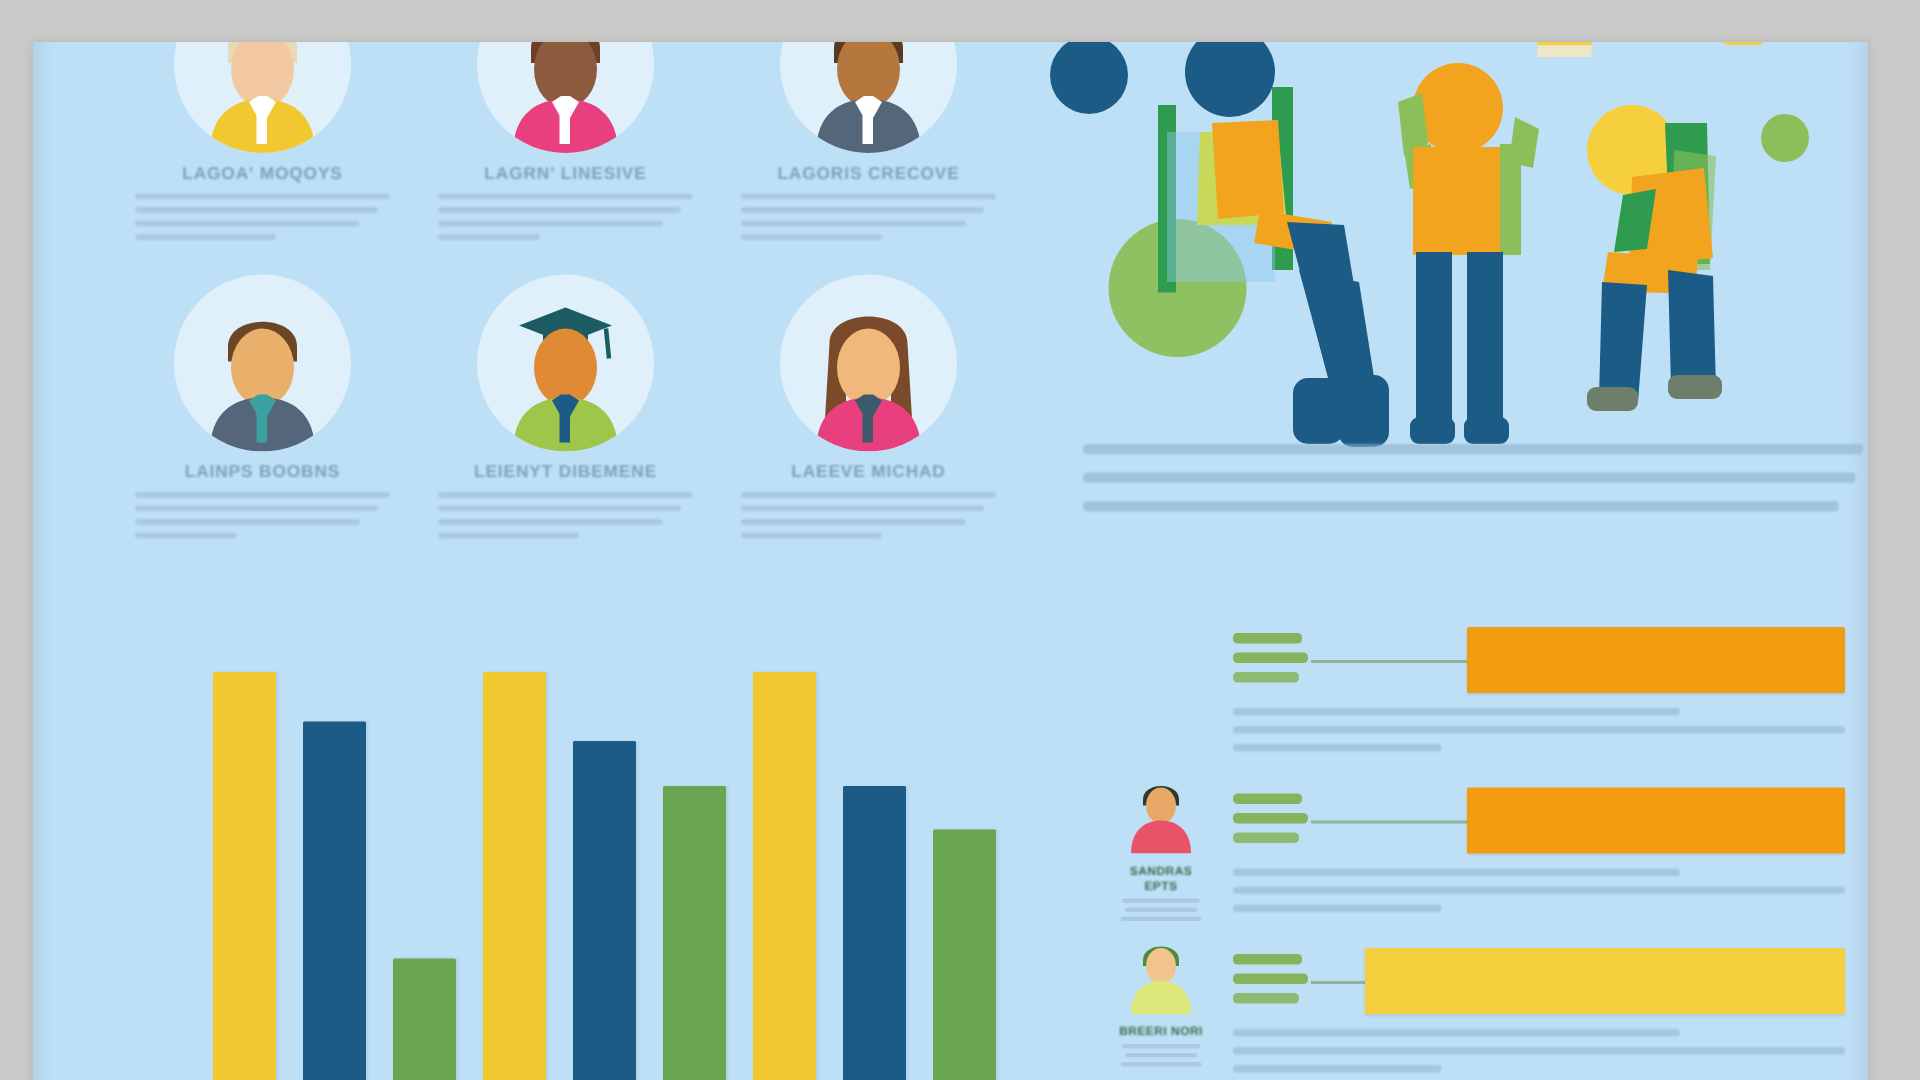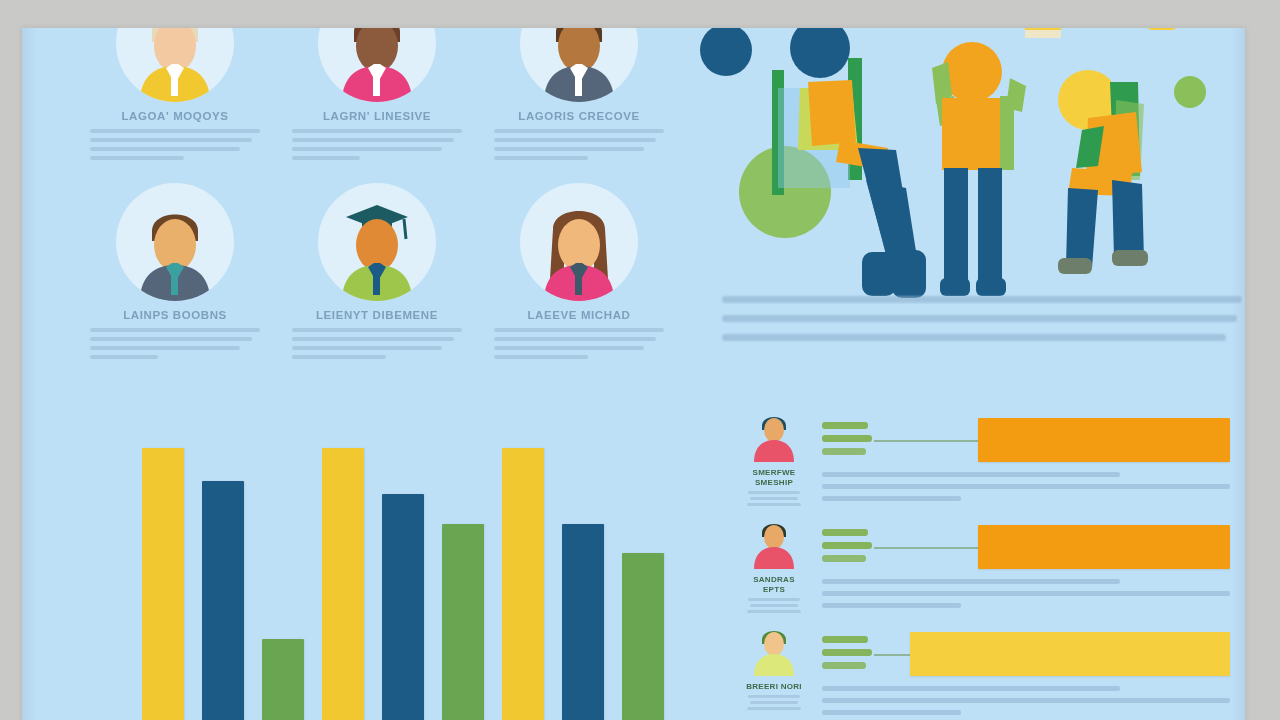--- a/index.html
+++ b/index.html
@@ -441,29 +441,20 @@
         <div class="bar" style="height: 310.2px; background: rgb(242, 200, 48);"></div>
         <div class="bar" style="height: 264px; background: rgb(27, 91, 133);"></div>
         <div class="bar" style="height: 234.3px; background: rgb(106, 165, 82);"></div>
         <div class="bar" style="height: 310.2px; background: rgb(242, 200, 48);"></div>
         <div class="bar" style="height: 234.3px; background: rgb(27, 91, 133);"></div>
         <div class="bar" style="height: 204.6px; background: rgb(106, 165, 82);"></div>
       </div>
 
     <div class="ranklist" id="rankList">
         <div class="rank-item">
-          <div class="rank-avatar"><svg width="56" height="52" viewBox="0 0 56 52">
-              <path d="M16,16 C16,4 40,4 40,16 L40,20 L16,20 Z" fill="#1d4f63"></path>
-              <ellipse cx="28" cy="20" rx="10" ry="12" fill="#e8a868"></ellipse>
-              <path d="M8,52 C8,36 18,30 28,30 C38,30 48,36 48,52 Z" fill="#E8536A"></path>
-            </svg><div class="rank-avatar-name">SMERFWE SMESHIP</div><div class="rank-avatar-sub">
-              <div class="tl" style="width:52px"></div>
-              <div class="tl" style="width:48px"></div>
-              <div class="tl" style="width:54px"></div>
-            </div></div>
           <div class="rank-tags">
             <div class="tag-pill t1"></div>
             <div class="tag-pill t2"></div>
             <div class="tag-pill t3"></div>
           </div>
           <div class="connector" style="left: 140px; width: 104px;"></div>
           <div class="rank-bar" style="left: 244px; width: 252px; background: rgb(243, 156, 18);"></div>
           <div class="rank-desc">
             <div class="dl d1"></div>
             <div class="dl d2"></div>

